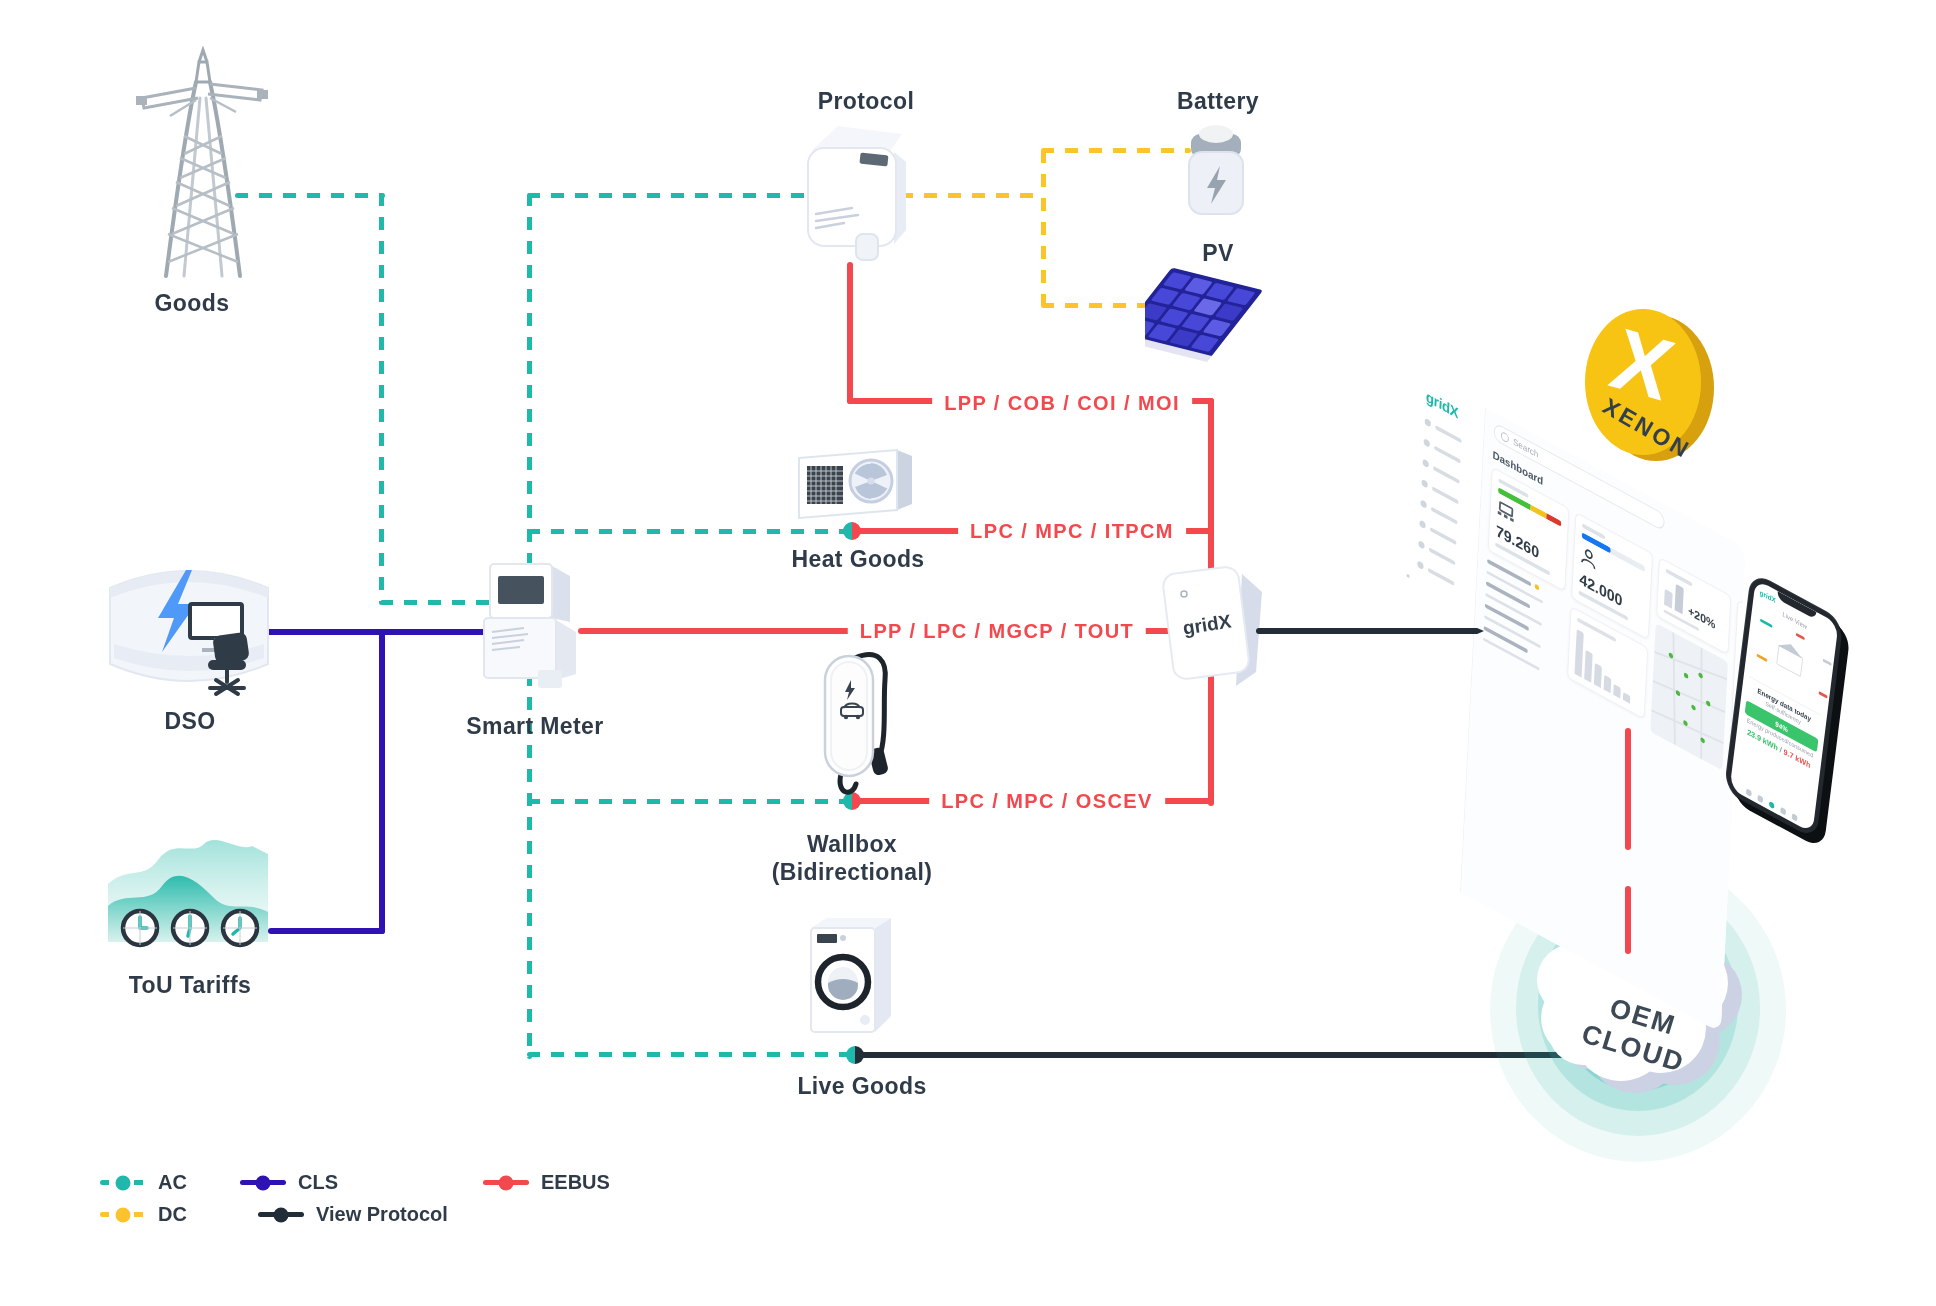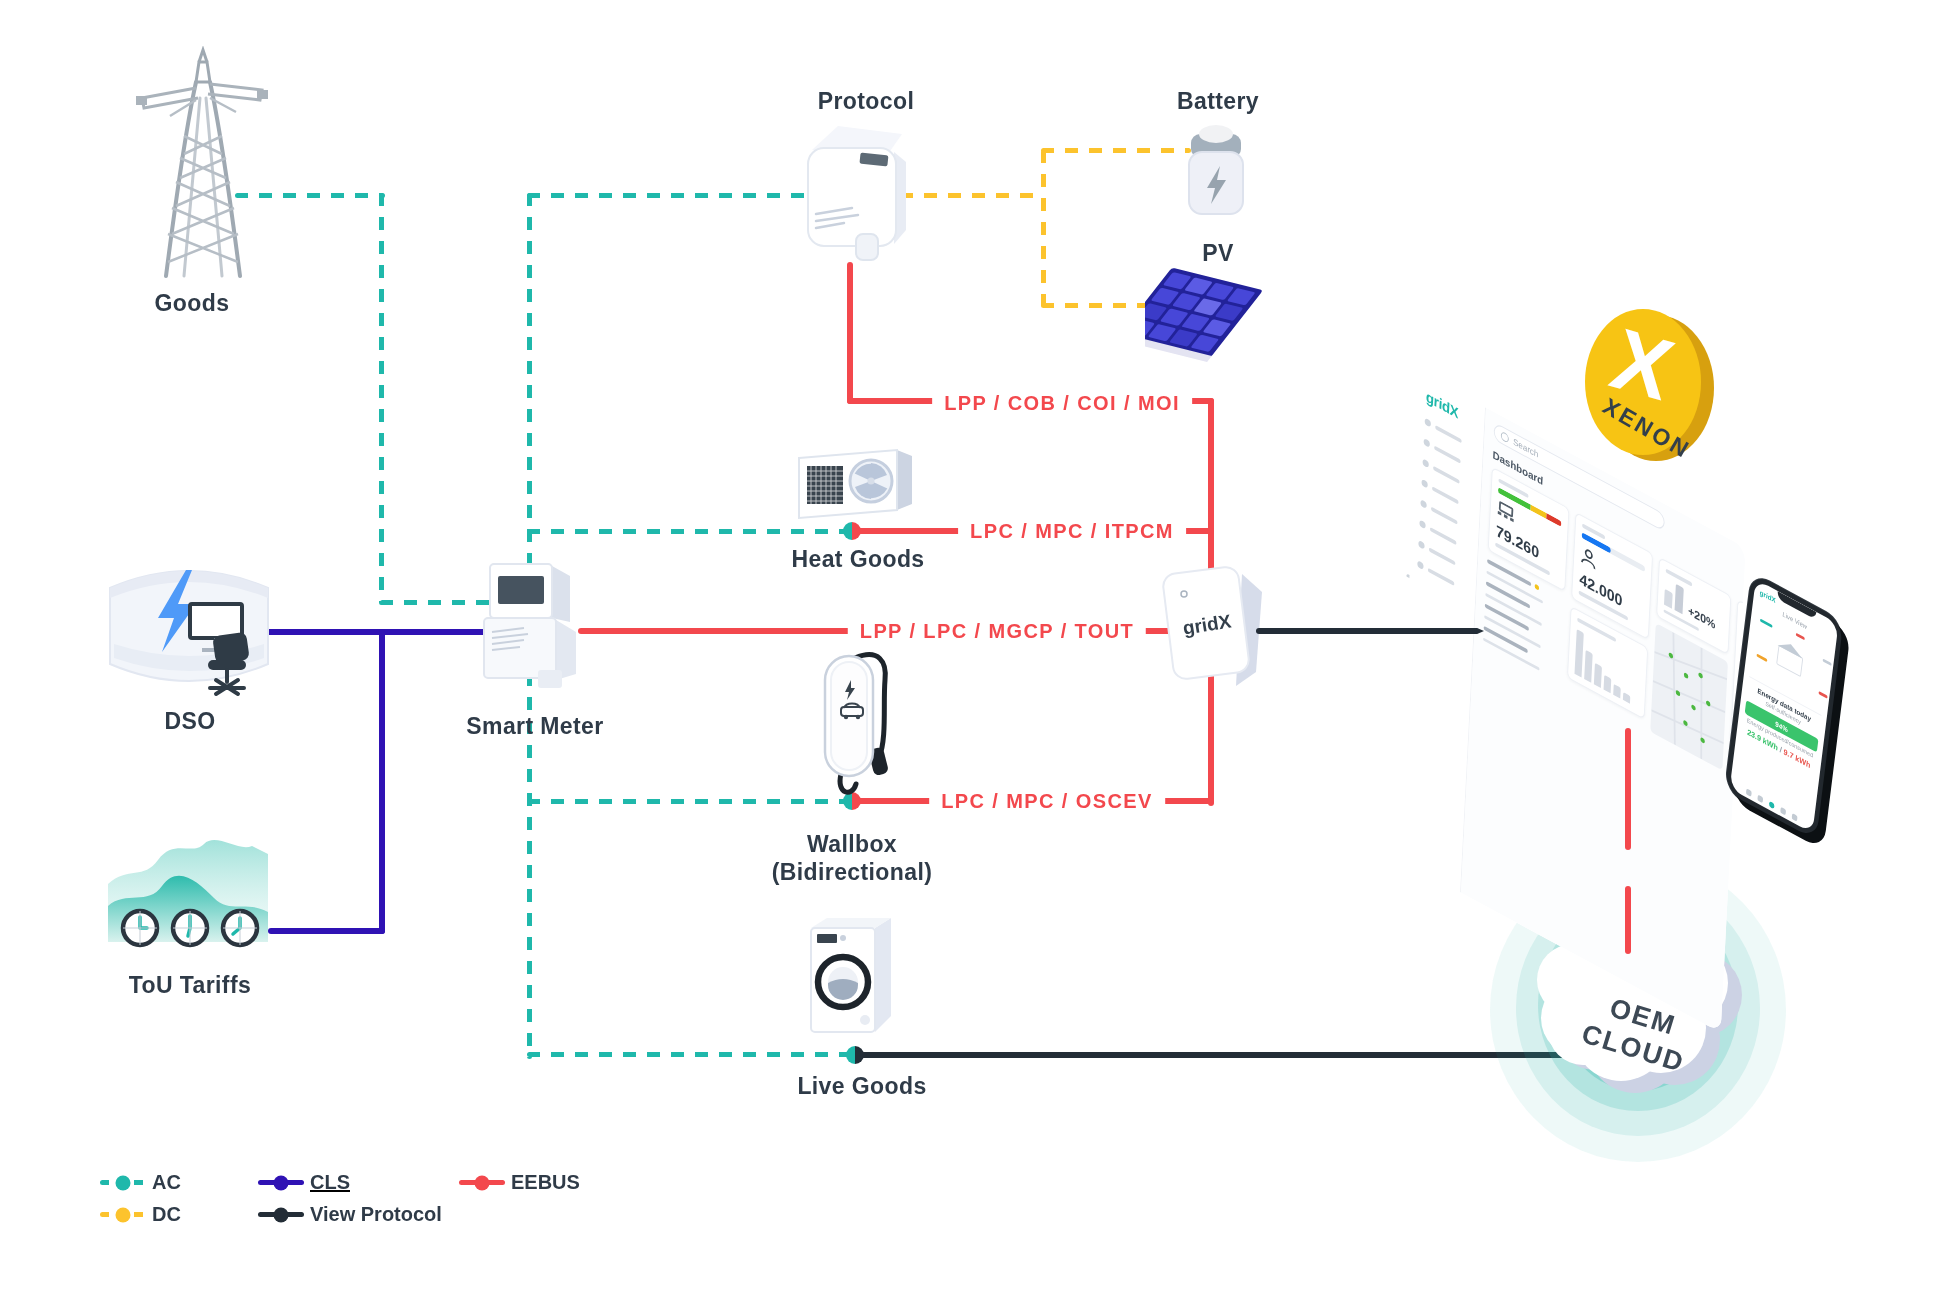--- a/index.html
+++ b/index.html
@@ -82,21 +82,21 @@
   .pbtn{height:14px;border-radius:3px;background:#3ac46c;color:#fff;font-size:7px;font-weight:bold;
         display:flex;align-items:center;justify-content:center;margin-top:4px;}
   .pvals{text-align:center;font-size:8px;font-weight:bold;margin-top:4px;}
   .pnav{position:absolute;bottom:3px;left:0;right:0;display:flex;justify-content:center;gap:7px;}
   .pnav i{width:6px;height:6px;border-radius:2px;background:#c3cbd3;}
   .pnav i.on{background:#1fb8ab;border-radius:50%;}
   
   .cloudtxt{position:absolute;left:1548px;top:1000px;width:180px;transform:rotate(17deg);
             text-align:center;color:#3d4955;font-size:27px;font-weight:bold;letter-spacing:2px;
             line-height:1.22;z-index:3;}
-  .legend-item{position:absolute;display:flex;align-items:center;gap:6px;z-index:3;}
+  .legend-item{position:absolute;display:flex;align-items:center;gap:12px;z-index:3;}
   .lg-line{position:relative;width:46px;height:5px;border-radius:3px;flex-shrink:0;}
   .lg-dot{position:absolute;left:50%;top:50%;width:15px;height:15px;border-radius:50%;
           transform:translate(-50%,-50%);}
   .lg-label{font-size:20px;font-weight:bold;color:#2f3b48;}
 </style>
 </head>
 <body>
 
 <div class="stage">
 
@@ -578,32 +578,32 @@
         <i class="lg-dot" style="background:#1fb8ab;"></i>
       </div>
     <div class="lg-label">AC</div>
   </div>
   <div class="legend-item" style="left:100px;top:1203px;">
     <div class="lg-line" style="background:repeating-linear-gradient(90deg,#fcc32d 0 9px,transparent 9px 17px);">
         <i class="lg-dot" style="background:#fcc32d;"></i>
       </div>
     <div class="lg-label">DC</div>
   </div>
-  <div class="legend-item" style="left:258px;top:1171px;text-decoration:underline;">
+  <div class="legend-item" style="left:240px;top:1171px;">
     <div class="lg-line" style="background:#2f12b4;">
         <i class="lg-dot" style="background:#2f12b4;"></i>
       </div>
     <div class="lg-label">CLS</div>
   </div>
   <div class="legend-item" style="left:258px;top:1203px;">
     <div class="lg-line" style="background:#232d37;">
         <i class="lg-dot" style="background:#232d37;"></i>
       </div>
     <div class="lg-label">View Protocol</div>
   </div>
-  <div class="legend-item" style="left:459px;top:1171px;">
+  <div class="legend-item" style="left:483px;top:1171px;">
     <div class="lg-line" style="background:#f3484d;">
         <i class="lg-dot" style="background:#f3484d;"></i>
       </div>
     <div class="lg-label">EEBUS</div>
   </div>
 
 </div>
 
 </body></html>

